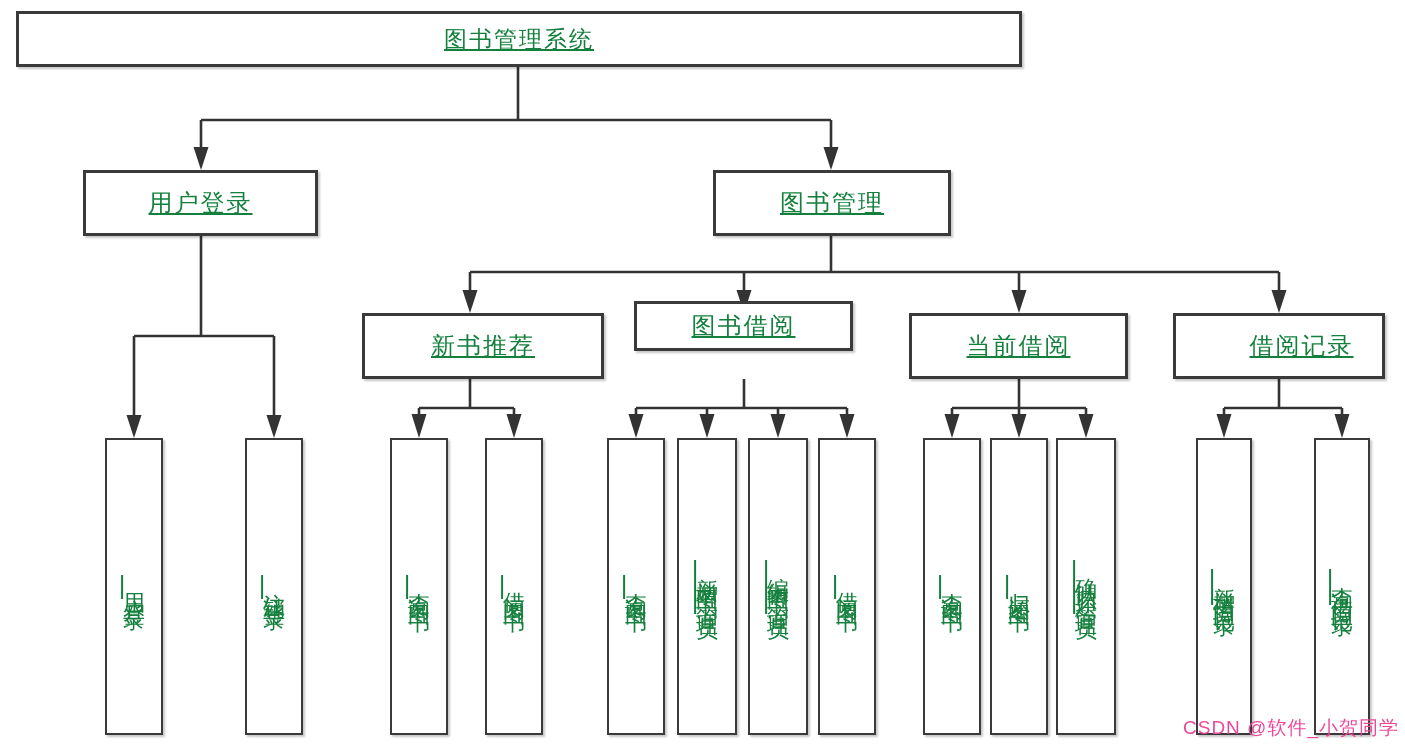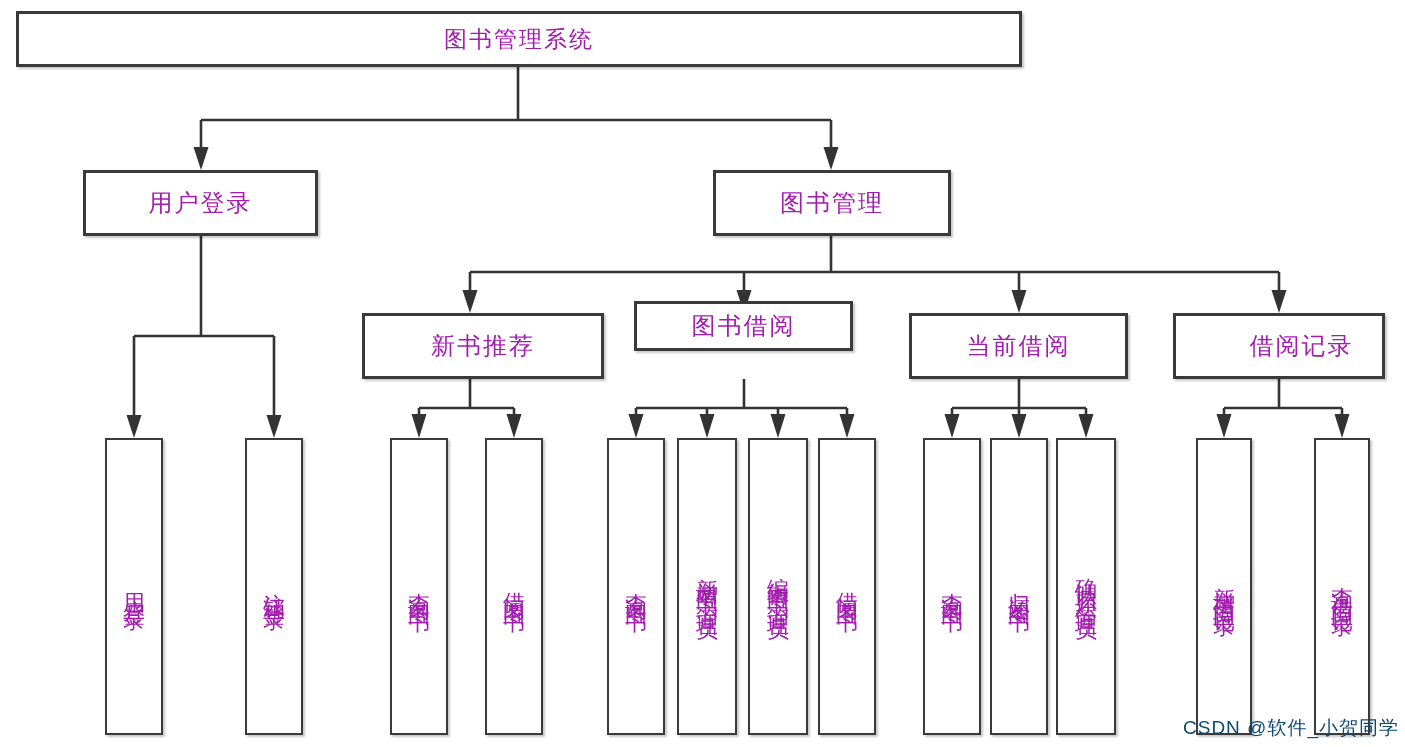--- a/index.html
+++ b/index.html
@@ -10,39 +10,40 @@
     font-family:"Liberation Sans", sans-serif;
     overflow:hidden;
   }
   .edges { position:absolute; left:0; top:0; pointer-events:none; }
   .box {
     position:absolute;
     background:#ffffff;
     border:3px solid #3a3a3a;
     box-sizing:border-box;
     display:flex; align-items:center; justify-content:center;
-    color:#a21caf;
+    color:#15803d;
     box-shadow:2px 2px 2px rgba(0,0,0,0.22);
     z-index:1;
+    text-decoration:underline;
   }
   .hbox { font-size:24px; letter-spacing:2px; }
   .l1 { font-size:23px; }
   .vbox {
     border-width:2.5px;
     writing-mode:vertical-rl;
     text-orientation:mixed;
     font-size:22px;
     letter-spacing:6px;
     line-height:1.1;
   }
   .watermark {
     position:absolute;
     left:1183px; top:715px;
     font-size:19px;
-    color:#0c4a6e;
+    color:#ec4899;
     letter-spacing:1px;
     white-space:nowrap;
     z-index:2;
   }
   .ln { stroke:#333333; stroke-width:2.6; fill:none; }
   .ah { fill:#333333; stroke:none; }
 </style>
 </head>
 <body>
 

